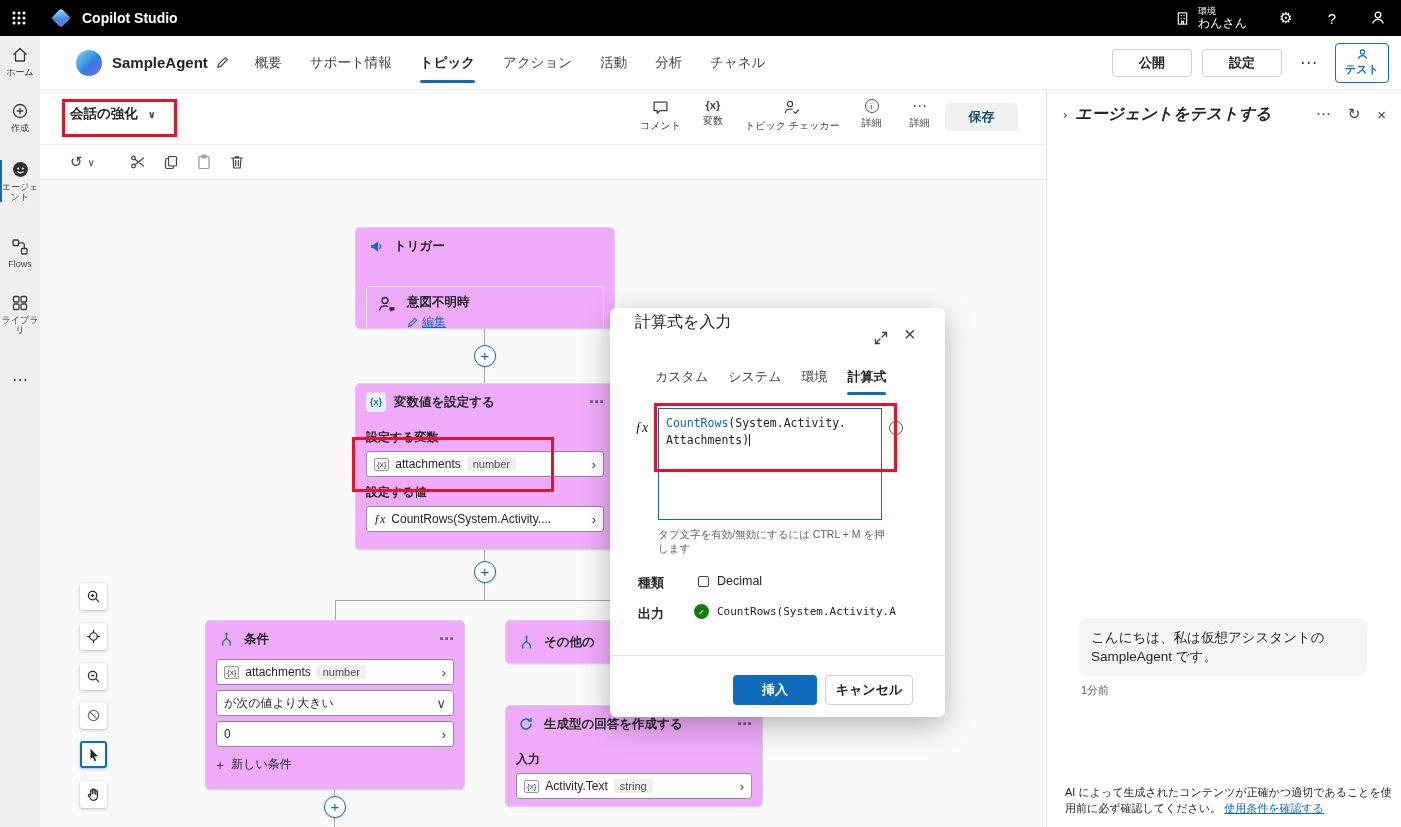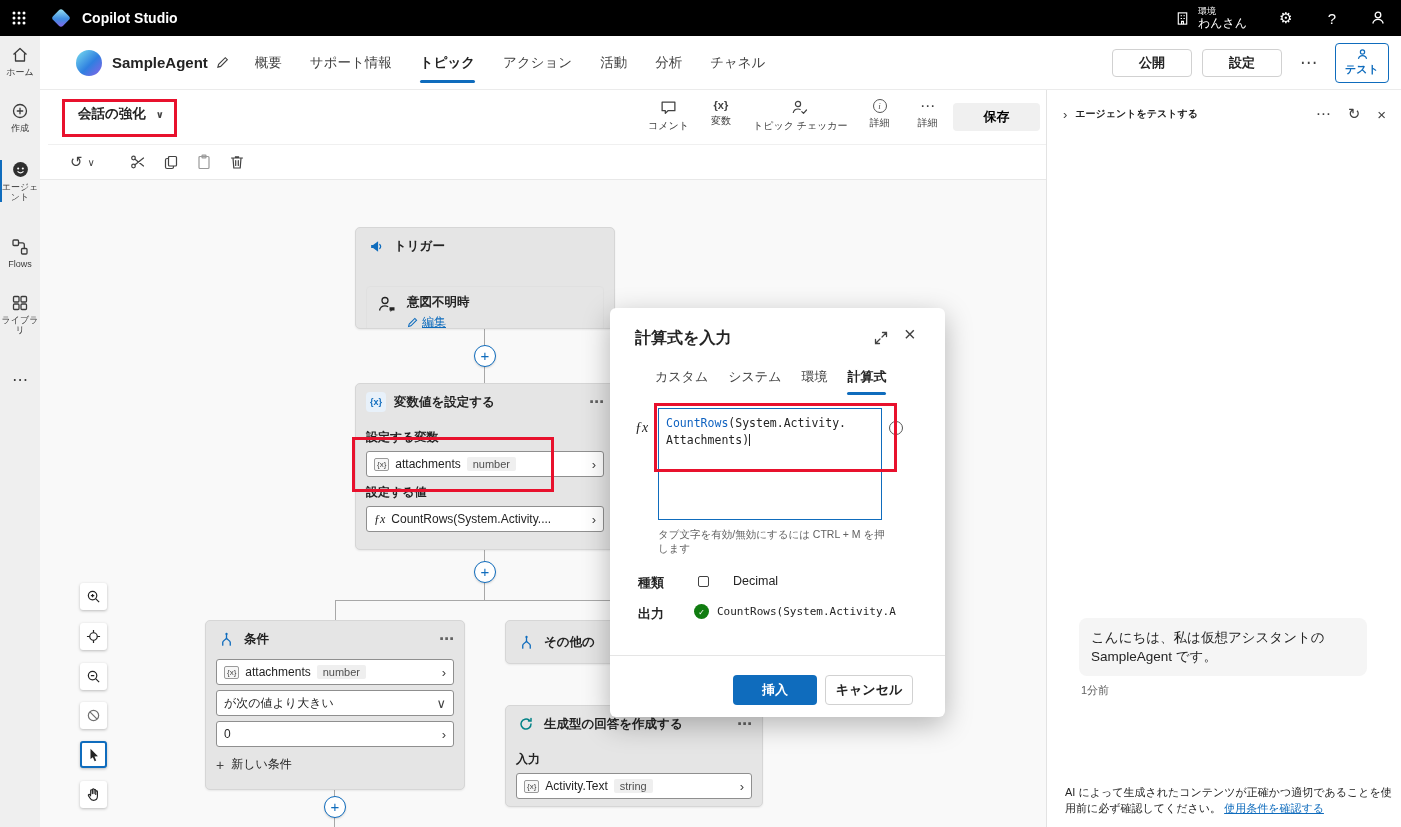--- a/index.html
+++ b/index.html
@@ -31,34 +31,34 @@
 .tab{font-size:13.5px;color:#424242;position:relative;height:54px;display:flex;align-items:center;cursor:pointer;white-space:nowrap;}
 .tab.active{font-weight:700;color:#242424;}
 .tab.active::after{content:"";position:absolute;left:0;right:0;bottom:7px;height:3px;border-radius:2px;background:#0f6cbd;}
 .hdr-actions{margin-left:auto;display:flex;align-items:center;gap:10px;}
 .btn{height:28px;padding:0 26px;border:1px solid #d1d1d1;border-radius:4px;background:#fff;font-size:13px;font-weight:600;display:flex;align-items:center;justify-content:center;cursor:pointer;white-space:nowrap;}
 .more-dots{font-size:17px;color:#424242;padding:0 8px;cursor:pointer;}
 .test-btn{width:54px;height:40px;border:1px solid #0f6cbd;border-radius:4px;color:#0f6cbd;display:flex;flex-direction:column;align-items:center;justify-content:center;gap:1px;cursor:pointer;background:#fff;}
 .test-btn .tl{font-size:11px;font-weight:600;}
 
 .canvas-region{position:absolute;left:40px;top:90px;width:1006px;height:737px;background:#fff;}
-.topic-toolbar{position:absolute;left:8px;top:0;width:1006px;height:55px;border-bottom:1px solid #f0f0f0;}
+.topic-toolbar{position:absolute;left:0;top:0;width:1006px;height:55px;border-bottom:1px solid #f0f0f0;}
 .topic-select{position:absolute;left:30px;top:15px;display:flex;align-items:center;gap:10px;font-size:13.5px;font-weight:600;cursor:pointer;}
 .chev-sm{font-size:10px;color:#424242;}
 .tool-group{position:absolute;left:600px;top:9px;display:flex;gap:16px;}
 .tool{display:flex;flex-direction:column;align-items:center;gap:3px;color:#424242;cursor:pointer;min-width:32px;}
 .tool .tlabel{font-size:10px;white-space:nowrap;color:#424242;}
 .circle-i{width:14px;height:14px;border:1px solid #555;border-radius:50%;font-size:9px;display:flex;align-items:center;justify-content:center;color:#555;font-family:"Liberation Serif",serif;font-style:italic;}
-.save-btn{position:absolute;left:905px;top:13px;width:87px;height:28px;background:#f0f0f0;color:#000000;border-radius:4px;font-size:13px;font-weight:600;display:flex;align-items:center;justify-content:center;cursor:pointer;}
+.save-btn{position:absolute;left:905px;top:13px;width:73px;height:28px;background:#f0f0f0;color:#0c4a6e;border-radius:4px;font-size:13px;font-weight:600;display:flex;align-items:center;justify-content:center;cursor:pointer;}
 .edit-toolbar{position:absolute;left:0;top:55px;width:1006px;height:35px;border-bottom:1px solid #e8e8e8;display:flex;align-items:center;gap:17px;padding-left:30px;color:#424242;}
 .etool{display:flex;align-items:center;cursor:pointer;}
 .undo-glyph{font-size:15px;}
 
 .canvas{position:absolute;left:0;top:90px;width:1006px;height:647px;background:#f9f9f9;overflow:hidden;}
-.node{position:absolute;background:#e5e5e5;border:1px solid #d6d6d6;border-radius:5px;box-shadow:0 1px 2px rgba(0,0,0,.07);z-index:2;overflow:hidden;}
+.node{position:absolute;background:#f0abfc;border:1px solid #d6d6d6;border-radius:5px;box-shadow:0 1px 2px rgba(0,0,0,.07);z-index:2;overflow:hidden;}
 .node-header{display:flex;align-items:center;gap:8px;height:36px;padding:0 10px;font-size:12.5px;font-weight:700;}
 .nicon{width:20px;height:20px;border-radius:4px;display:flex;align-items:center;justify-content:center;flex:none;}
 .nicon.bluebg{background:#e8f1fa;color:#0f6cbd;font-size:9px;font-weight:700;}
 .nmore{margin-left:auto;color:#616161;font-size:15px;cursor:pointer;}
 .node-body{padding:2px 10px 12px;}
 .flabel{font-size:12px;font-weight:600;margin:7px 0 5px;}
 .field{height:26px;border:1px solid #8f8f8f;border-radius:3px;background:#fff;display:flex;align-items:center;gap:6px;padding:0 7px;font-size:12px;cursor:pointer;}
 .field+.field{margin-top:5px;}
 .chipx{font-size:8px;border:1px solid #9a9a9a;border-radius:2px;padding:0 2px;color:#424242;background:#f7f7f7;line-height:11px;flex:none;}
 .tchip{background:#efefef;border-radius:2px;padding:1px 6px;font-size:11px;color:#505050;}
@@ -69,46 +69,46 @@
 .link-edit{color:#0f6cbd;font-size:12px;text-decoration:underline;cursor:pointer;display:inline-flex;align-items:center;gap:4px;margin-top:3px;}
 .addcond{display:flex;align-items:center;gap:7px;font-size:12px;color:#242424;margin-top:9px;cursor:pointer;}
 .addcond .plus{color:#424242;font-size:14px;}
 .vline{position:absolute;width:1px;background:#a8a8a8;z-index:1;}
 .hline{position:absolute;height:1px;background:#a8a8a8;z-index:1;}
 .plusbtn{position:absolute;width:22px;height:22px;border-radius:50%;background:#fff;border:1px solid #0f6cbd;color:#0f6cbd;font-size:15px;line-height:19px;text-align:center;cursor:pointer;box-shadow:0 1px 2px rgba(0,0,0,.15);z-index:3;}
 .ztool{position:absolute;left:40px;width:27px;height:27px;background:#fff;border-radius:3px;box-shadow:0 1px 3px rgba(0,0,0,.25);display:flex;align-items:center;justify-content:center;color:#242424;cursor:pointer;z-index:4;}
 .ztool.sel{border:2px solid #0f6cbd;}
 
 .dialog{position:absolute;left:610px;top:308px;width:335px;height:409px;background:#fff;border-radius:6px;box-shadow:0 8px 28px rgba(0,0,0,.28);z-index:60;}
-.dlg-title{position:absolute;left:25px;top:20px;font-size:16px;font-weight:700;}
+.dlg-title{position:absolute;left:25px;top:4px;font-size:16px;font-weight:400;}
 .dlg-expand{position:absolute;left:264px;top:23px;cursor:pointer;}
 .dlg-close{position:absolute;left:294px;top:15px;font-size:20px;color:#424242;cursor:pointer;}
 .dlg-tabs{position:absolute;left:25px;top:60px;display:flex;gap:20px;margin-left:20px;}
 .dtab{font-size:13px;color:#424242;padding-bottom:9px;position:relative;cursor:pointer;white-space:nowrap;}
 .dtab.active{font-weight:700;color:#242424;}
 .dtab.active::after{content:"";position:absolute;left:0;right:0;bottom:0;height:3px;border-radius:2px;background:#0f6cbd;}
 .fx-lab{position:absolute;left:25px;top:112px;font-family:"Liberation Serif",serif;font-style:italic;font-size:14px;}
 .formula-box{position:absolute;left:48px;top:100px;width:224px;height:112px;border:1.3px solid #0f6cbd;background:#fff;padding:6px 7px;font-family:"DejaVu Sans Mono","Liberation Mono",monospace;font-size:11.5px;line-height:17px;color:#242424;cursor:text;}
 .fn{color:#0f62c0;}
 .caret{display:inline-block;width:1px;height:12px;background:#242424;vertical-align:-2px;}
 .dlg-info{position:absolute;left:279px;top:113px;}
 .dlg-hint{position:absolute;left:48px;top:219px;width:230px;font-size:10.5px;color:#616161;line-height:14px;}
 .dlg-row-label{position:absolute;left:28px;font-size:13px;font-weight:700;}
-.dlg-type-val{position:absolute;left:88px;top:266px;display:flex;align-items:center;gap:24px;font-size:12.5px;}
+.dlg-type-val{position:absolute;left:88px;top:266px;display:flex;align-items:center;gap:8px;font-size:12.5px;}
 .type-icon{width:11px;height:11px;border:1.4px solid #424242;border-radius:2px;flex:none;}
 .dlg-output-val{position:absolute;left:84px;top:296px;display:flex;align-items:center;gap:8px;font-family:"DejaVu Sans Mono","Liberation Mono",monospace;font-size:11px;}
 .check{width:15px;height:15px;border-radius:50%;background:#107c10;color:#fff;font-size:9px;display:flex;align-items:center;justify-content:center;flex:none;}
 .dlg-div{position:absolute;left:0;top:347px;width:335px;height:1px;background:#e5e5e5;}
 .btn-primary{position:absolute;left:123px;top:367px;width:84px;height:30px;background:#0f6cbd;color:#fff;border-radius:4px;font-size:13px;font-weight:600;display:flex;align-items:center;justify-content:center;cursor:pointer;}
 .btn-sec{position:absolute;left:215px;top:367px;width:88px;height:30px;background:#fff;border:1px solid #d1d1d1;border-radius:4px;font-size:13px;font-weight:600;display:flex;align-items:center;justify-content:center;cursor:pointer;}
 
 .test-panel{position:absolute;left:1046px;top:90px;width:355px;height:737px;background:#fff;border-left:1px solid #e3e3e3;z-index:10;}
 .tp-header{position:absolute;left:0;top:0;width:355px;height:48px;display:flex;align-items:center;padding:0 16px;gap:8px;}
 .tp-collapse{font-size:13px;color:#424242;cursor:pointer;}
-.tp-title{font-size:10px;font-weight:700;}
+.tp-title{font-size:16px;font-weight:700;font-style:italic;}
 .tp-icons{margin-left:auto;display:flex;gap:17px;color:#424242;font-size:15px;align-items:center;}
 .tp-ic{cursor:pointer;}
 .bubble{position:absolute;left:32px;top:528px;width:288px;background:#f5f5f5;border-radius:8px;padding:10px 12px;font-size:13.5px;line-height:19px;}
 .tp-time{position:absolute;left:34px;top:593px;font-size:11px;color:#616161;}
 .tp-inputbox{position:absolute;left:32px;top:609px;width:291px;height:70px;border:1px solid #c8c8c8;border-radius:4px;background:#fff;}
 .tp-input{position:absolute;left:9px;top:7px;width:272px;border:none;outline:none;font-size:13px;color:#242424;font-family:inherit;background:transparent;}
 .tp-input::placeholder{color:#707070;}
 .tp-count{position:absolute;left:10px;top:46px;font-size:10px;color:#707070;}
 .tp-attach{position:absolute;left:229px;top:42px;cursor:pointer;}
 .tp-send{position:absolute;left:262px;top:41px;cursor:pointer;}

